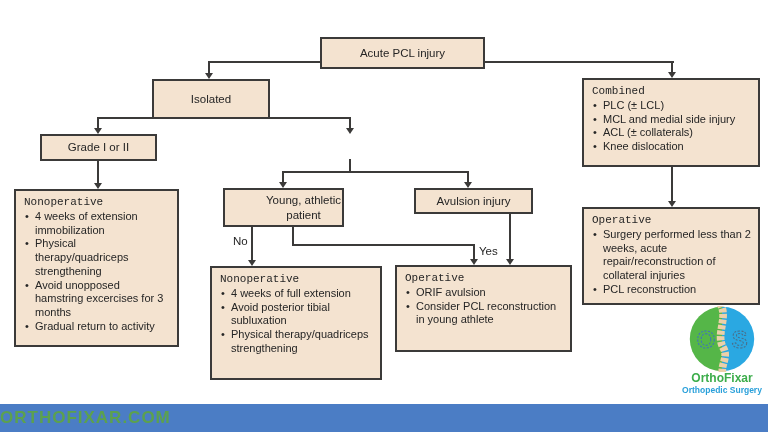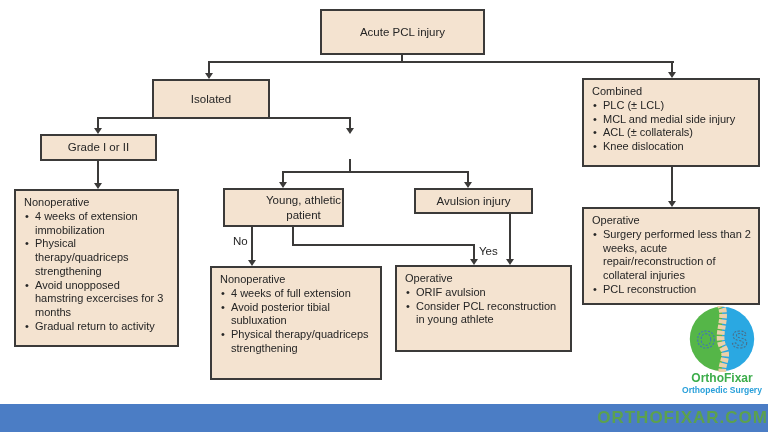--- a/index.html
+++ b/index.html
@@ -8,45 +8,45 @@
     font-family:"Liberation Sans",sans-serif;color:#252525;
   }
   
   .box{
     position:absolute;box-sizing:border-box;
     background:#f4e3d0;border:2px solid #3b3a39;
     font-size:11px;line-height:1.25;color:#252525;
   }
   .box.center{display:flex;align-items:center;justify-content:center;text-align:center;font-size:11.5px;}
   .box.detail{padding:5px 6px 5px 8px;}
-  .box-title{margin:0 0 0 0;}
+  .box-title{margin:0 0 0 0;font-family:Liberation Mono, monospace;}
   ul.bullets{margin:0;padding:0;list-style:none;}
   ul.bullets li{position:relative;padding-left:11px;}
   ul.bullets li::before{content:"•";position:absolute;left:1px;top:0;}
   
-  #n-acute    {left:320px;top:9px;width:165px;height:46px;justify-content:center;}
+  #n-acute    {left:320px;top:37px;width:165px;height:32px;justify-content:center;}
   #n-isolated {left:152px;top:79px;width:118px;height:40px;}
   #n-combined {left:582px;top:78px;width:178px;height:89px;}
   #n-grade12  {left:40px;top:134px;width:117px;height:27px;}
   #n-grade3   {left:290px;top:134px;width:117px;height:25px;}
   #n-nonop1   {left:14px;top:189px;width:165px;height:158px;}
   #n-young    {left:223px;top:188px;width:121px;height:39px;font-size:11.5px;padding-left:40px;}
   #n-avulsion {left:414px;top:188px;width:119px;height:26px;}
   #n-nonop2   {left:210px;top:266px;width:172px;height:114px;}
   #n-oper1    {left:395px;top:265px;width:177px;height:87px;}
   #n-oper2    {left:582px;top:207px;width:178px;height:98px;}
   
   .ln{position:absolute;background:#3b3a39;}
   .ah{position:absolute;width:0;height:0;border-left:4px solid transparent;border-right:4px solid transparent;border-top:6px solid #3b3a39;}
   .edge-label{position:absolute;font-size:11.5px;color:#252525;}
   #lbl-no {left:227px;top:235px;margin-left:6px;}
   #lbl-yes{left:479px;top:245px;}
   
   .banner{position:absolute;left:0;top:404px;width:768px;height:28px;background:#4b7dc5;
-          display:flex;align-items:center;justify-content:flex-end;}
+          display:flex;align-items:center;justify-content:flex-start;}
   .banner-text{color:#5ca14e;font-weight:bold;font-size:17px;letter-spacing:1px;}
   
   .logo{position:absolute;left:674px;top:306px;width:96px;height:98px;text-align:center;}
   .logo svg{display:block;margin:0 auto;}
   .logo-name{color:#3cad4b;font-weight:bold;font-size:12px;line-height:1.1;}
   .logo-tagline{color:#2aa0da;font-weight:bold;font-size:8.5px;line-height:1.2;}
 </style>
 </head>
 <body>
 

